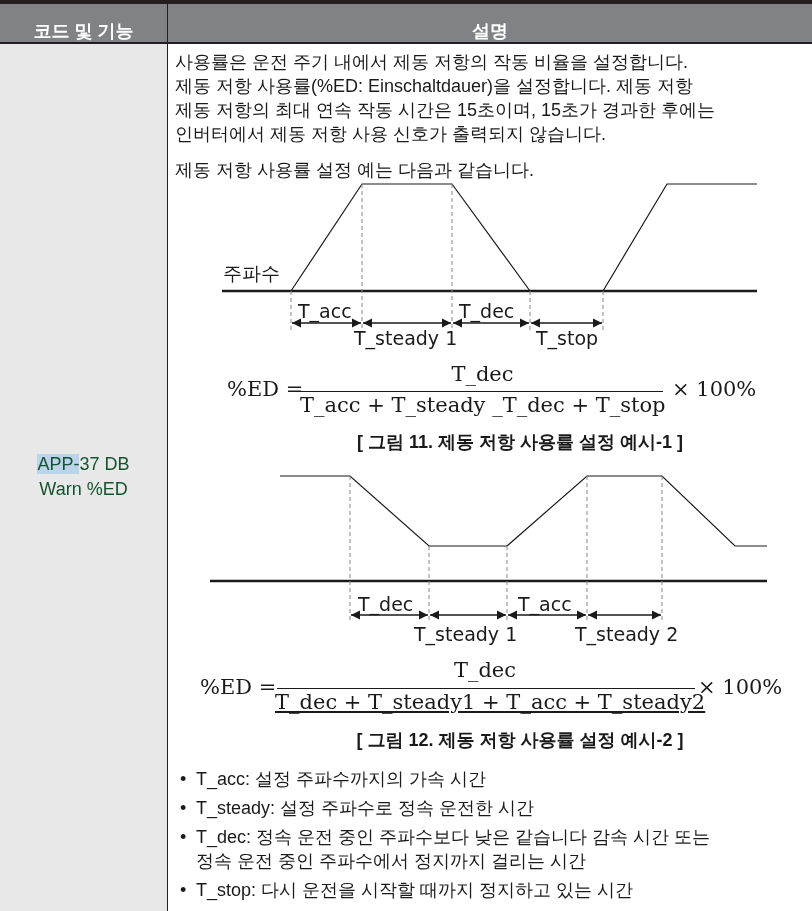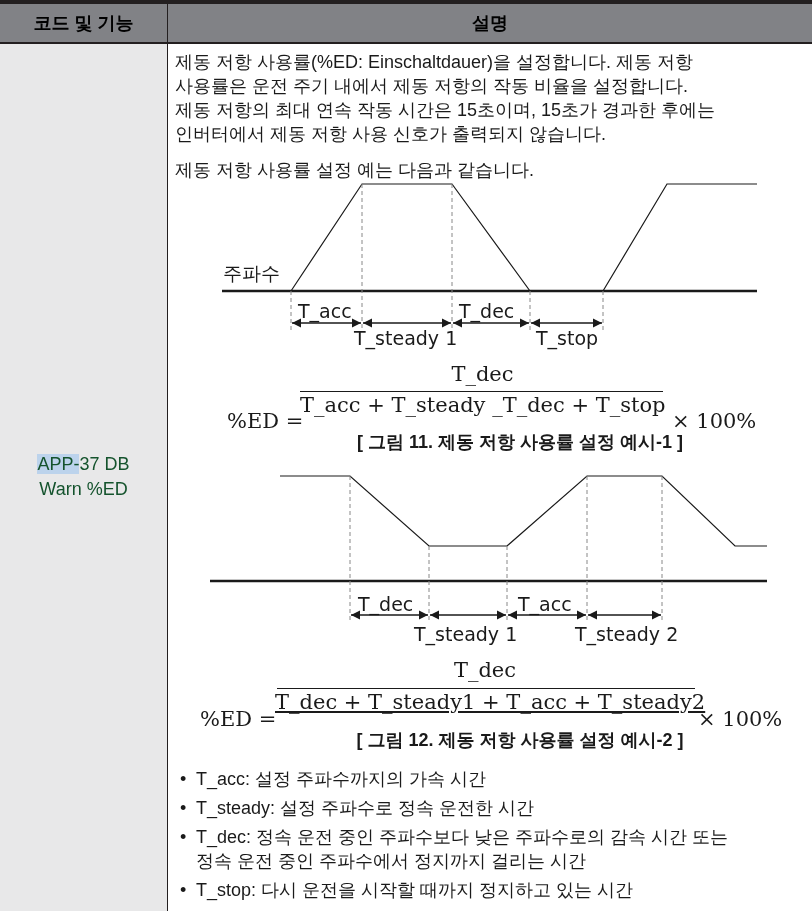--- a/index.html
+++ b/index.html
@@ -1,36 +1,36 @@
 <!DOCTYPE html>
 <html><head>
 <meta charset="utf-8">
 <style>
   html, body { margin:0; padding:0; background:#ffffff; }
   body { width:812px; height:911px; position:relative; overflow:hidden;
          font-family:"Liberation Sans", "DejaVu Sans", sans-serif; color:#1a1a1a; }
   .top-rule { position:absolute; left:0; top:0; width:812px; height:4px; background:#231f20; }
   .header { position:absolute; left:0; top:4px; width:812px; height:38px; background:#818286; }
   .header-rule { position:absolute; left:0; top:42px; width:812px; height:2px; background:#231f20; }
-  .hcell { position:absolute; top:0; height:38px; line-height:38px; text-align:center;
-           color:#000000; font-weight:bold; font-size:18px; }
+  .hcell { position:absolute; top:8px; height:38px; line-height:38px; text-align:center;
+           color:#ffffff; font-weight:bold; font-size:18px; }
   .hcell.code { left:0; width:167px; }
   .hcell.desc { left:168px; width:644px; }
   .hdivider { position:absolute; left:167px; top:0; width:1px; height:38px; background:#231f20; }
   .left-col { position:absolute; left:0; top:44px; width:167px; height:867px; background:#e8e8e9; }
   .vline { position:absolute; left:167px; top:44px; width:1px; height:867px; background:#231f20; }
   .code-label { position:absolute; left:0; top:452px; width:167px; text-align:center;
                 font-size:18px; line-height:25px; color:#14532d; }
   .code-label .hl { background:#bcd3ec; }
   .para { position:absolute; left:175px; top:50px; width:620px; font-size:18px; line-height:24px; }
   .para div { white-space:nowrap; }
   .para .gap { margin-top:12px; }
   svg.diag { position:absolute; left:0; top:0; }
   .formula { position:absolute; font-family:"DejaVu Serif", "Liberation Serif", serif; font-size:21px; color:#1a1a1a; }
-  .formula .lhs, .formula .rhs { position:absolute; white-space:nowrap;margin-top:32px; }
+  .formula .lhs, .formula .rhs { position:absolute; white-space:nowrap; }
   .formula .num, .formula .den { position:absolute; text-align:center; white-space:nowrap; }
   .formula .bar { position:absolute; height:1px; background:#1a1a1a; }
   .caption { position:absolute; left:168px; width:704px; text-align:center; font-weight:bold; font-size:18px; }
   .bullets { position:absolute; left:178px; top:767px; width:630px; font-size:18px; line-height:24px; }
   .bullet { position:relative; padding-left:18px; margin-bottom:5px; white-space:nowrap; }
   .bullet .dot { position:absolute; left:2px; top:0; }
   .bullet .term { color:#1a1a1a; }
 </style>
 </head>
 <body>
@@ -44,22 +44,22 @@
 <div class="header-rule"></div>
 
 <div class="left-col"></div>
 <div class="vline"></div>
 <div class="code-label">
   <div><span class="hl">APP-</span><span>37 DB</span></div>
   <div>Warn %ED</div>
 </div>
 
 <div class="para">
+  <div>사용률은 운전 주기 내에서 제동 저항의 작동 비율을 설정합니다.</div>
   <div>제동 저항 사용률(%ED: Einschaltdauer)을 설정합니다. 제동 저항</div>
-  <div>사용률은 운전 주기 내에서 제동 저항의 작동 비율을 설정합니다.</div>
   <div>제동 저항의 최대 연속 작동 시간은 15초이며, 15초가 경과한 후에는</div>
   <div>인버터에서 제동 저항 사용 신호가 출력되지 않습니다.</div>
   <div class="gap">제동 저항 사용률 설정 예는 다음과 같습니다.</div>
 </div>
 
 <svg class="diag" width="812" height="911">
   <defs>
     <marker id="arrR" viewBox="0 0 10 10" refX="10" refY="5" markerWidth="7" markerHeight="7" orient="auto">
       <path d="M0,0 L10,5 L0,10 z" fill="#1a1a1a"></path>
     </marker>
@@ -138,19 +138,19 @@
 <div class="caption" style="top:728px;">[ 그림 12. 제동 저항 사용률 설정 예시-2 ]</div>
 
 <div class="bullets">
   <div class="bullet">
     <span class="dot">•</span><span class="term">T_acc</span><span>: 설정 주파수까지의 가속 시간</span>
   </div>
   <div class="bullet">
     <span class="dot">•</span><span class="term">T_steady</span><span>: 설정 주파수로 정속 운전한 시간</span>
   </div>
   <div class="bullet">
-    <span class="dot">•</span><span class="term">T_dec</span><span>: 정속 운전 중인 주파수보다 낮은 주파수로의 감속 시간 또는</span>
+    <span class="dot">•</span><span class="term">T_dec</span><span>: 정속 운전 중인 주파수보다 낮은 같습니다 감속 시간 또는</span>
     <div>정속 운전 중인 주파수에서 정지까지 걸리는 시간</div>
   </div>
   <div class="bullet">
     <span class="dot">•</span><span class="term">T_stop</span><span>: 다시 운전을 시작할 때까지 정지하고 있는 시간</span>
   </div>
 </div>
 
 </body></html>

